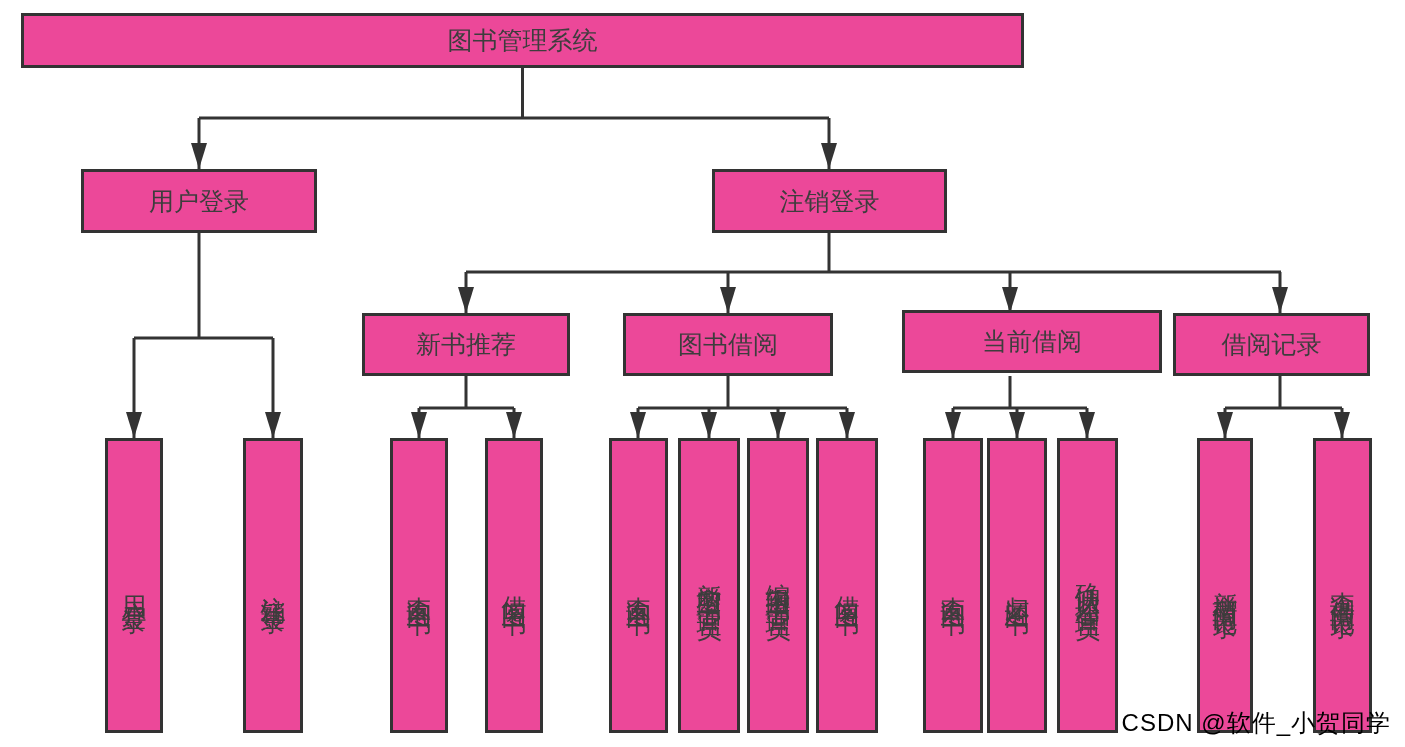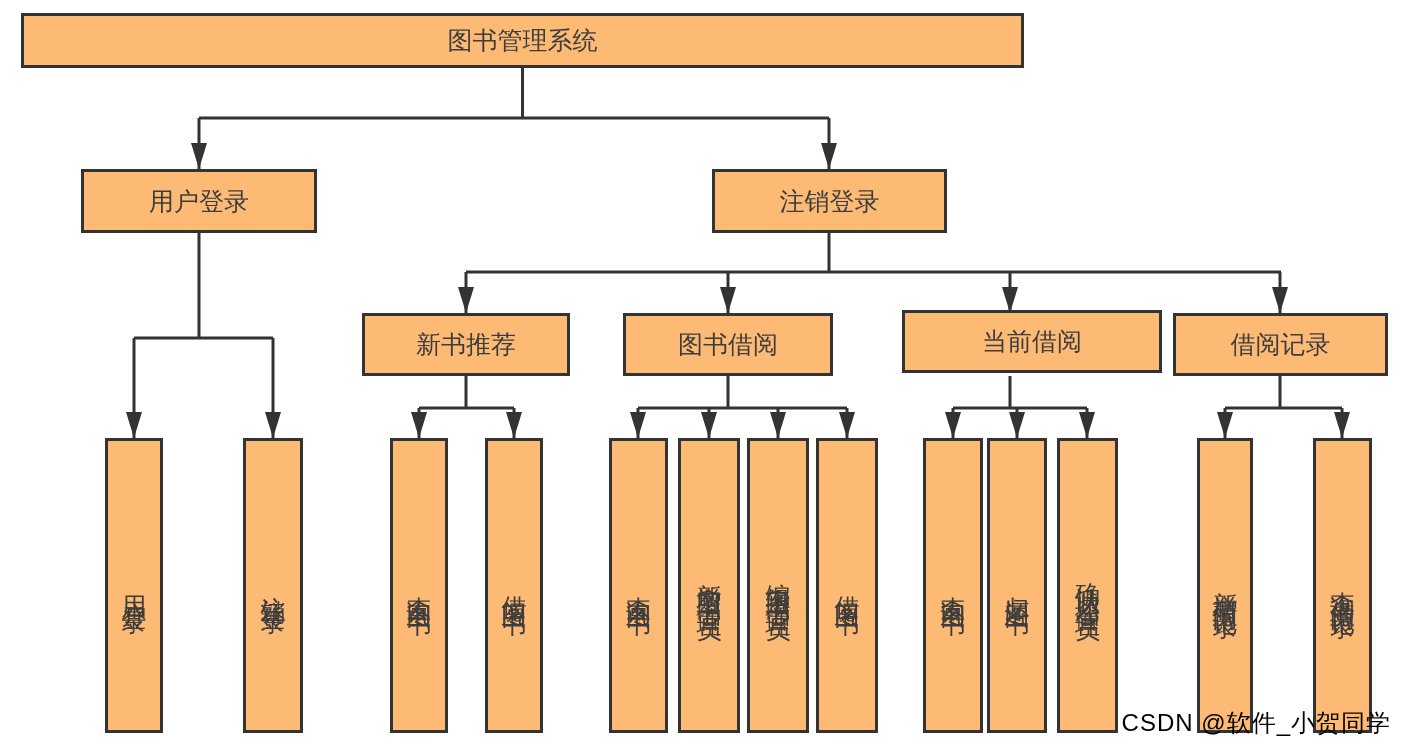--- a/index.html
+++ b/index.html
@@ -2,21 +2,21 @@
 <html><head>
 <meta charset="utf-8">
 <style>
   html,body{margin:0;padding:0;background:#fff;}
   .canvas{
     position:relative;width:1405px;height:747px;background:#ffffff;
     font-family:"Liberation Sans",sans-serif;overflow:hidden;
   }
   .connectors{position:absolute;left:0;top:0;width:1405px;height:747px;}
   .box{
-    position:absolute;box-sizing:border-box;background:#fdba74;
+    position:absolute;box-sizing:border-box;background:#ec4899;
     border:3px solid #333333;color:#3d3d3d;
     display:flex;align-items:center;justify-content:center;
     font-size:25px;line-height:1;white-space:nowrap;
   }
   .vbox{
     writing-mode:vertical-rl;text-orientation:mixed;
     font-size:25px;letter-spacing:5px;white-space:normal;
   }
   .watermark{
     position:absolute;right:14px;bottom:8px;z-index:5;
@@ -72,21 +72,21 @@
   </svg>
 
   <div class="box" style="left:21px;top:13px;width:1003px;height:55px;">图书管理系统</div>
 
   <div class="box" style="left:81px;top:169px;width:236px;height:64px;">用户登录</div>
   <div class="box" style="left:712px;top:169px;width:235px;height:64px;">注销登录</div>
 
   <div class="box" style="left:362px;top:313px;width:208px;height:63px;">新书推荐</div>
   <div class="box" style="left:623px;top:313px;width:210px;height:63px;">图书借阅</div>
   <div class="box" style="left:902px;top:310px;width:260px;height:63px;">当前借阅</div>
-  <div class="box" style="left:1173px;top:313px;width:215px;height:63px;">借阅记录</div>
+  <div class="box" style="left:1173px;top:313px;width:197px;height:63px;">借阅记录</div>
 
   <div class="box vbox" style="left:105px;top:438px;width:58px;height:295px;">用户登录</div>
   <div class="box vbox" style="left:243px;top:438px;width:60px;height:295px;">注销登录</div>
 
   <div class="box vbox" style="left:390px;top:438px;width:58px;height:295px;">查询图书</div>
   <div class="box vbox" style="left:485px;top:438px;width:58px;height:295px;">借阅图书</div>
 
   <div class="box vbox" style="left:609px;top:438px;width:59px;height:295px;">查询图书</div>
   <div class="box vbox" style="left:678px;top:438px;width:62px;height:295px;">新增图书（管理员）</div>
   <div class="box vbox" style="left:747px;top:438px;width:62px;height:295px;">编辑图书（管理员）</div>

